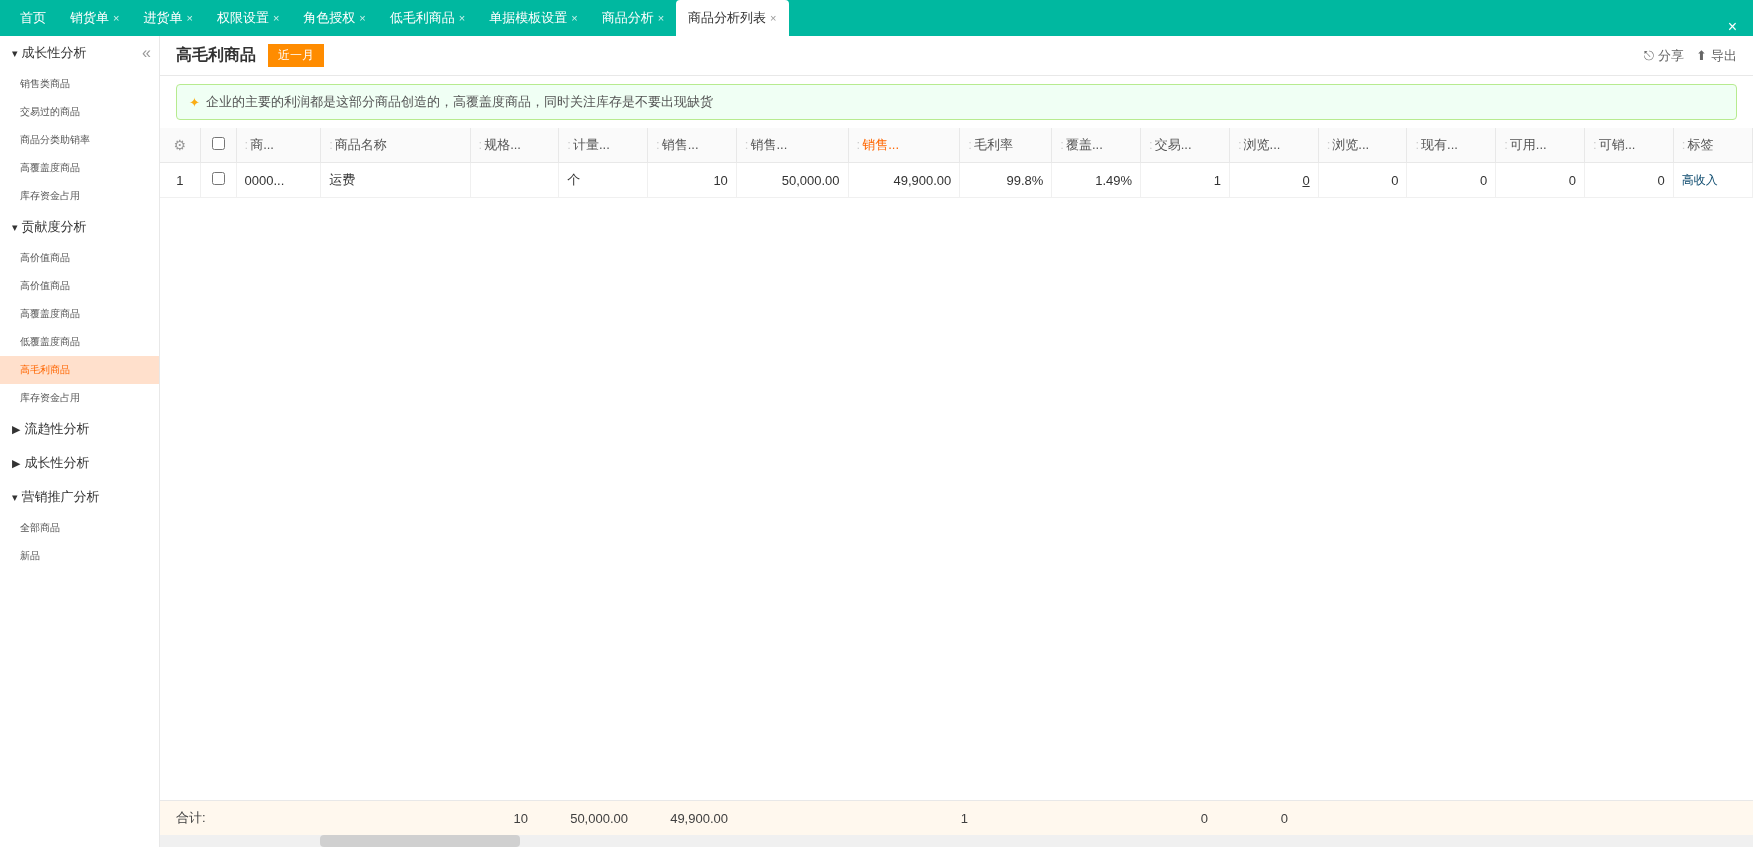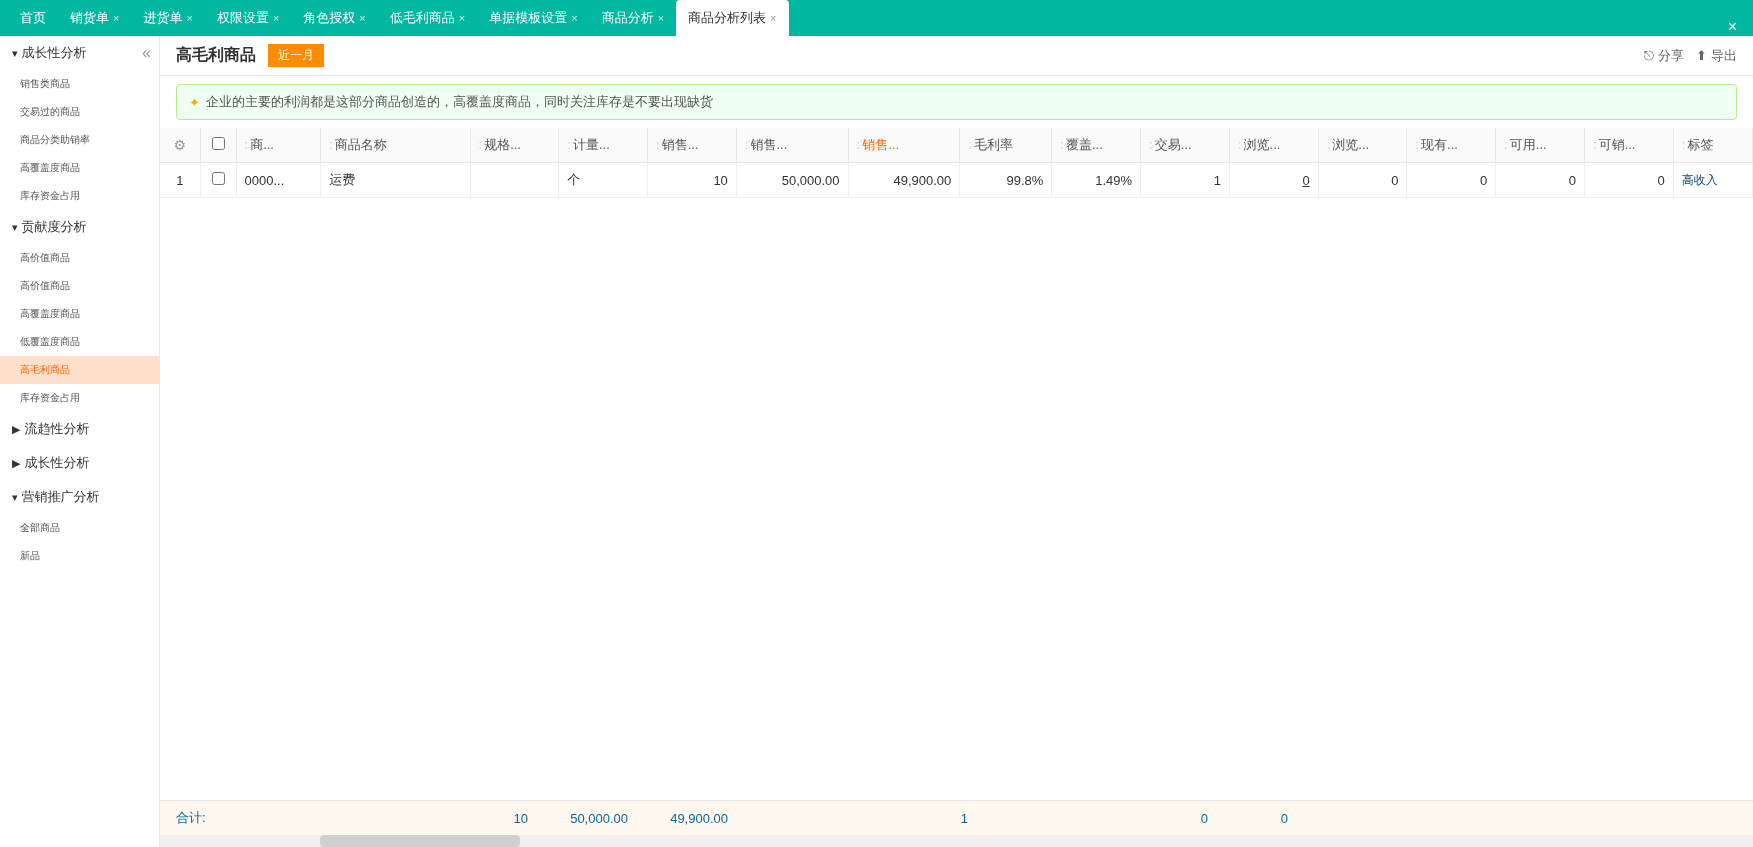--- a/index.html
+++ b/index.html
@@ -218,21 +218,21 @@
 
     
     .footer-total {
       display: flex;
       align-items: center;
       background: #fff8ee;
       border-top: 1px solid #e8e8e8;
       padding: 8px 16px;
       flex-shrink: 0;
       font-size: 13px;
-      color: #0369a1;
+      color: #404040;
       gap: 0;
     }
     .footer-label {
       width: 120px;
       flex-shrink: 0;
     }
     .footer-cells {
       flex: 1;
       display: flex;
       gap: 0;

